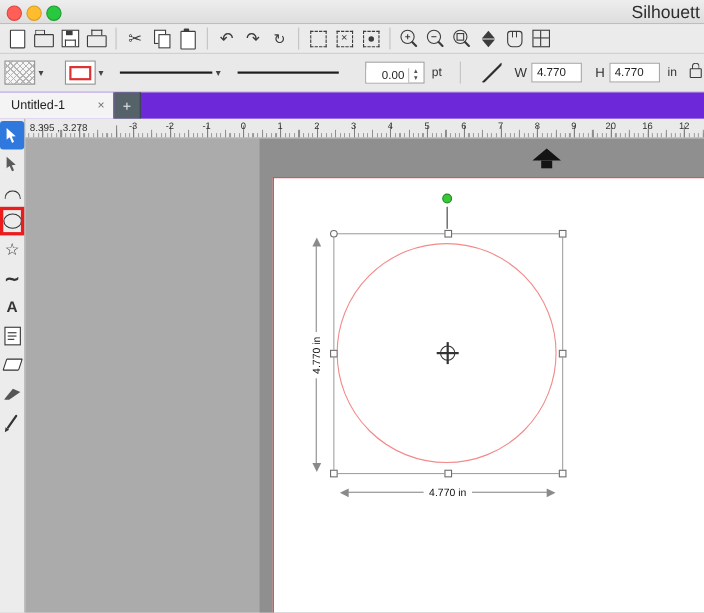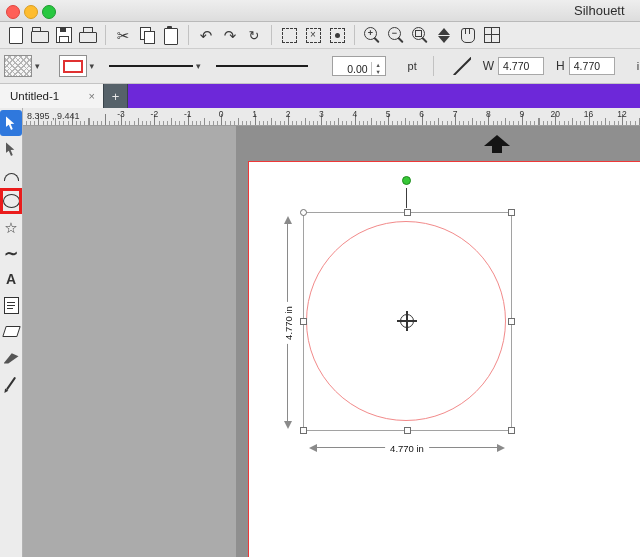--- a/index.html
+++ b/index.html
@@ -9,21 +9,21 @@
   .abs{position:absolute}
 
   
   .titlebar{position:absolute;left:0;top:0;width:640px;height:22px;
     background:linear-gradient(#eeeeee,#dddddd);border-bottom:1px solid #b9b9b9;box-sizing:border-box}
   .tl{position:absolute;top:5px;width:12px;height:12px;border-radius:50%}
   .tl.red{left:6px;background:#ff5f57;border:0.5px solid #e0443e}
   .tl.yellow{left:24px;background:#febc2e;border:0.5px solid #d99e23}
   .tl.green{left:42px;background:#28c840;border:0.5px solid #1f9a31}
   .win-title{position:absolute;right:0;top:3px;width:66px;height:16px;overflow:hidden;
-    font-size:13px;color:#2d2d2d;white-space:nowrap}
+    font-size:16px;color:#2d2d2d;white-space:nowrap}
 
   
   .toolbar-main{position:absolute;left:0;top:22px;width:640px;height:27px;background:#ebebeb;
     border-bottom:1px solid #cdcdcd;box-sizing:border-box;display:flex;align-items:center;padding-left:4px}
   .tbtn{width:24px;height:22px;display:flex;align-items:center;justify-content:center;flex:none}
   .vsep{width:1px;height:20px;background:#c2c2c2;margin:0 5px;flex:none}
   .glyph{font-size:15px;color:#3a3a3a;line-height:1}
   .glyph.small{font-size:13px}
   .i-new{width:12px;height:15px;border:1.3px solid #3c3c3c;background:#fff;border-radius:1px}
   .i-open{width:16px;height:10px;border:1.3px solid #3c3c3c;border-radius:1px;position:relative;margin-top:4px}
@@ -68,21 +68,21 @@
   .swatch-line .rect{width:16px;height:9px;border:2px solid #e03131}
   .dd{font-size:9px;color:#444;margin:0 3px;flex:none}
   .linestyle{height:20px;display:flex;align-items:center;flex:none}
   .linestyle .line{width:100%;height:1.5px;background:#1d1d1d}
   .ls1{width:84px;margin-left:12px}
   .ls2{width:92px;margin-left:12px}
   .thick-group{display:flex;height:18px;border:1px solid #a0a0a0;background:#fff;margin-left:24px;flex:none;align-items:flex-end}
   .thick-input{width:32px;border:none;outline:none;font-size:10.5px;text-align:right;padding:0 3px;font-family:"Liberation Sans",sans-serif;color:#222;background:#fff}
   .stepper{width:13px;border-left:1px solid #c0c0c0;display:flex;flex-direction:column}
   .step{flex:1;display:flex;align-items:center;justify-content:center;font-size:6.5px;color:#555;line-height:1}
-  .unit{font-size:11px;color:#333;margin-left:22px;flex:none}
+  .unit{font-size:11px;color:#333;margin-left:7px;flex:none}
   .i-lineweight{width:18px;height:18px;position:relative;overflow:hidden;flex:none;margin-left:14px}
   .i-lineweight::before{content:"";position:absolute;left:-3px;top:8px;width:26px;height:2px;background:#2e2e2e;transform:rotate(-45deg)}
   .dim-label{font-size:12px;color:#333;margin-left:12px;flex:none}
   .dim-input{width:46px;height:18px;border:1px solid #a8a8a8;background:#fff;font-size:10.5px;
     padding:0 0 0 4px;box-sizing:border-box;font-family:"Liberation Sans",sans-serif;color:#222;outline:none;margin-left:4px;flex:none}
   .i-lock{width:9px;height:7px;border:1.3px solid #3c3c3c;position:relative;margin-left:12px;flex:none;border-radius:1px}
   .i-lock::before{content:"";position:absolute;top:-6px;left:1px;width:5px;height:5px;border:1.3px solid #3c3c3c;border-bottom:none;border-radius:4px 4px 0 0}
 
   
   .tabbar{position:absolute;left:0;top:84px;width:640px;height:24px;background:#6d28d9;display:flex;align-items:stretch}
@@ -319,21 +319,21 @@
       <span class="ruler-num" style="left: 331.8px;">4</span>
       <span class="ruler-num" style="left: 365.2px;">5</span>
       <span class="ruler-num" style="left: 398.6px;">6</span>
       <span class="ruler-num" style="left: 432px;">7</span>
       <span class="ruler-num" style="left: 465.4px;">8</span>
       <span class="ruler-num" style="left: 498.8px;">9</span>
       <span class="ruler-num" style="left: 532.2px;">20</span>
       <span class="ruler-num" style="left: 565.6px;">16</span>
       <span class="ruler-num" style="left: 599px; text-align: center;">12</span>
     </div>
-  <span class="ruler-readout">8.395 , 9.441</span>
+  <span class="ruler-readout">8.395 , 3.278</span>
 </div>
 
 <div class="lefttools">
   <div class="ltool active-blue">
       <span class="i-cursor"></span>
     </div>
   <div class="ltool">
       <span class="i-cursor outline"></span>
     </div>
   <div class="ltool">

